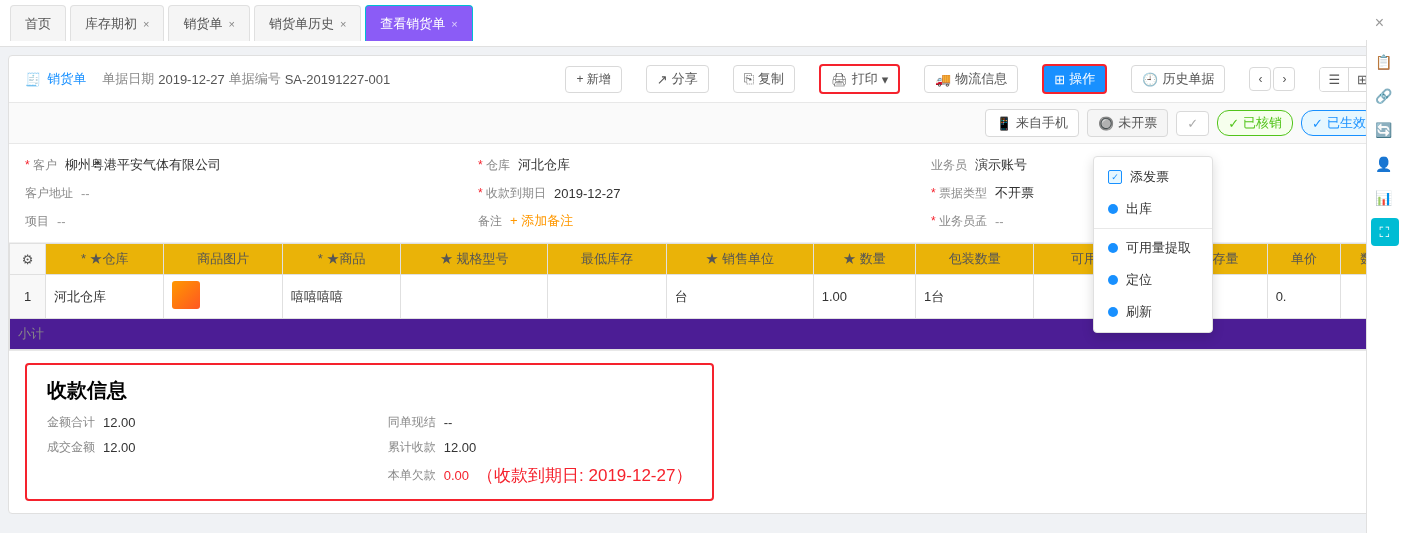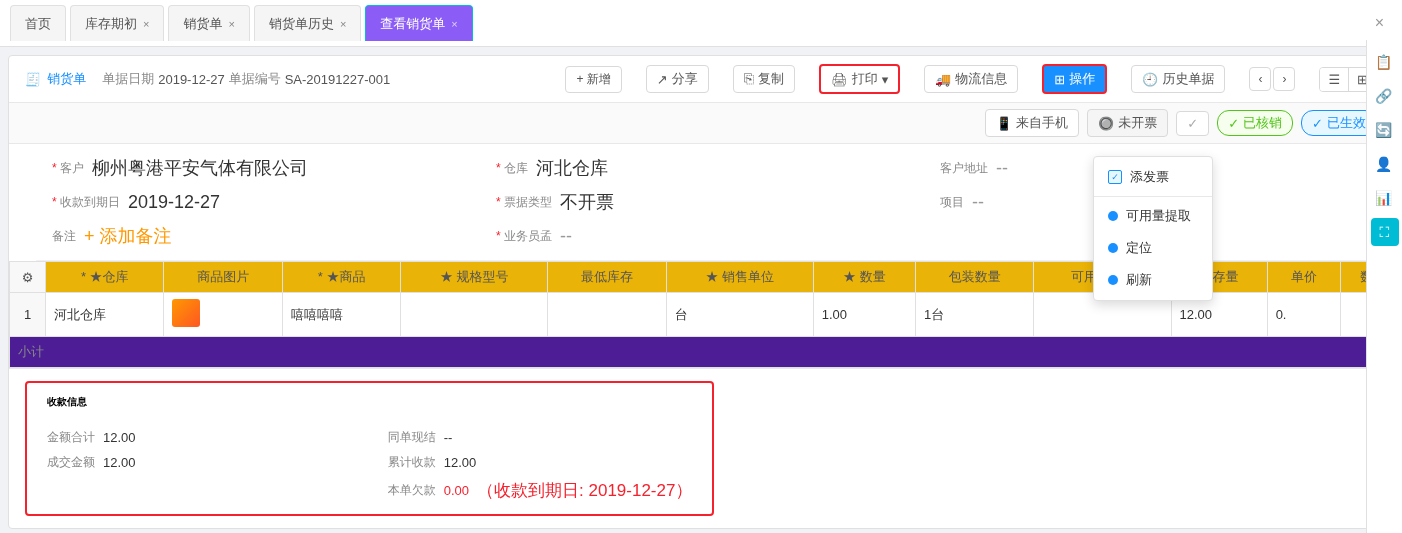--- a/index.html
+++ b/index.html
@@ -169,39 +169,38 @@
     .badge-green { background: #f6ffed; border: 1px solid #52c41a; color: #52c41a; }
     .badge-blue { background: #e6f7ff; border: 1px solid #1890ff; color: #1890ff; }
 
     
     .form-section {
       padding: 12px 16px;
       display: grid;
       grid-template-columns: 1fr 1fr 1fr;
       gap: 10px 7px;
       border-bottom: 1px solid #f0f0f0;
-      margin-left: 27px;
     }
     .form-row {
       display: flex;
       align-items: center;
       gap: 8px;
     }
     .form-label {
       color: #888;
       white-space: nowrap;
       font-size: 12px;
     }
     .form-label.required::before {
       content: '* ';
       color: #f5222d;
     }
     .form-value {
       color: #333;
-      font-size: 18px;
+      font-size: 13px;
     }
     .form-value.dash { color: #999; }
 
     
     .table-wrapper {
       overflow-x: auto;
       border-bottom: 1px solid #e8e8e8;
     }
     table {
       width: 100%;
@@ -239,22 +238,22 @@
       gap: 40px;
     }
     .payment-section {
       border: 2px solid #f5222d;
       border-radius: 4px;
       padding: 12px 20px;
       min-width: 480px;
     }
     .payment-title {
       font-weight: bold;
-      margin-bottom: 20px;
-      font-size: 10px;
+      margin-bottom: 10px;
+      font-size: 20px;
     }
     .payment-grid {
       display: grid;
       grid-template-columns: 1fr 1fr;
       gap: 8px 36px;
     }
     .payment-row {
       display: flex;
       align-items: center;
       gap: 8px;
@@ -450,20 +449,24 @@
   </div>
 
   <div class="form-section">
     <div class="form-row">
       <span class="form-label required">客户</span>
       <span class="form-value">柳州粤港平安气体有限公司</span>
     </div>
     <div class="form-row">
       <span class="form-label required">仓库</span>
       <span class="form-value">河北仓库</span>
+    </div>
+    <div class="form-row">
+      <span class="form-label">业务员</span>
+      <span class="form-value">演示账号</span>
     </div>
     <div class="form-row">
       <span class="form-label">客户地址</span>
       <span class="form-value dash">--</span>
     </div>
     <div class="form-row">
       <span class="form-label required">收款到期日</span>
       <span class="form-value">2019-12-27</span>
     </div>
     <div class="form-row">
@@ -559,20 +562,24 @@
     </div>
   </div>
 
   <div class="dropdown-menu">
     <div class="dropdown-menu-item">
       <div class="menu-icon-sq">
         <span style="font-size:9px;color:#1890ff;">✓</span>
       </div>
       <span>添发票</span>
     </div>
+    <div class="dropdown-menu-item">
+      <div class="menu-icon-circle"></div>
+      <span>出库</span>
+    </div>
     <hr class="menu-divider">
     <div class="dropdown-menu-item">
       <div class="menu-icon-circle"></div>
       <span>可用量提取</span>
     </div>
     <div class="dropdown-menu-item">
       <div class="menu-icon-circle"></div>
       <span>定位</span>
     </div>
     <div class="dropdown-menu-item">

